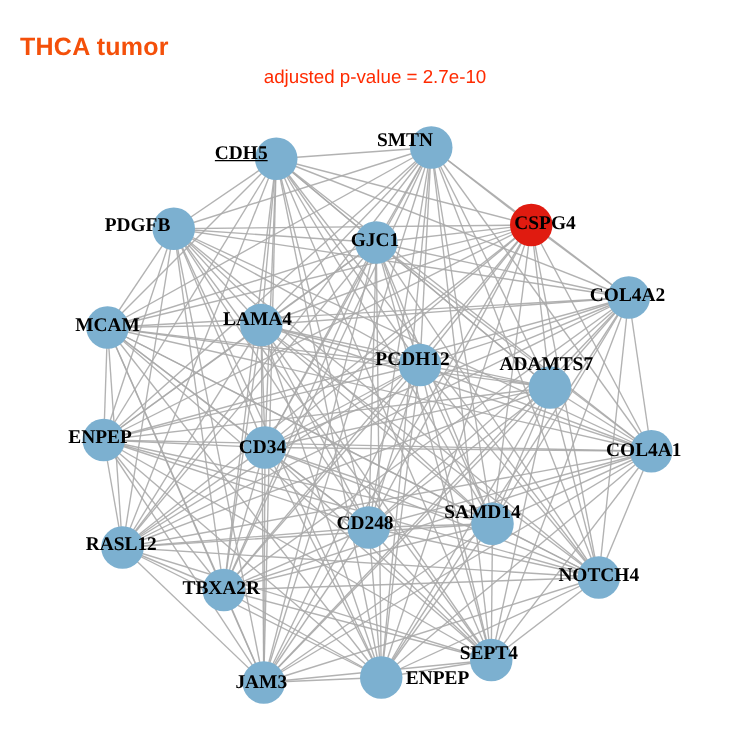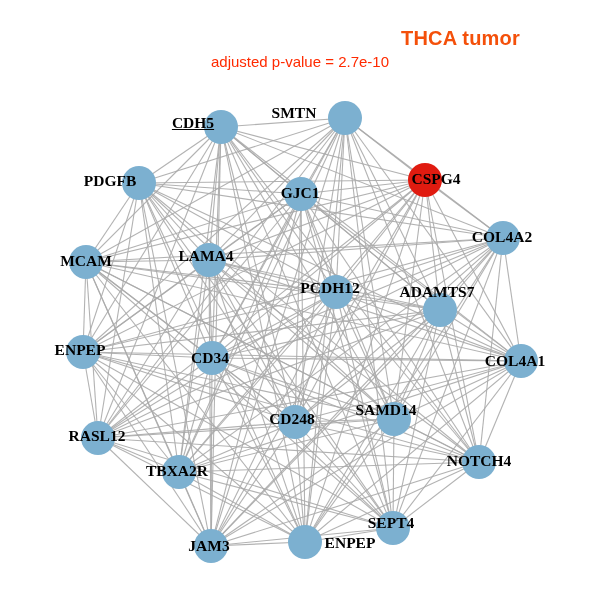--- a/index.html
+++ b/index.html
@@ -11,23 +11,23 @@
     position: relative;
     width: 600px;
     height: 600px;
     background: #ffffff;
     overflow: hidden;
     font-family: "Liberation Sans", sans-serif;
   }
   #title {
     position: absolute;
     top: 27px;
-    left: 2px;
+    left: 16px;
     width: 518px;
-    text-align: right;
+    text-align: left;
     font-family: "Liberation Sans", sans-serif;
     font-size: 20px;
     font-weight: bold;
     color: #F4500A;
     letter-spacing: 0.2px;
   }
   #subtitle {
     position: absolute;
     top: 53px;
     left: 0;
@@ -295,21 +295,21 @@
         <circle cx="479" cy="462" r="17" fill="#7CB0D0"></circle>
         <circle cx="179" cy="472" r="17" fill="#7CB0D0"></circle>
         <circle cx="393" cy="528" r="17" fill="#7CB0D0"></circle>
         <circle cx="305" cy="542" r="17" fill="#7CB0D0"></circle>
         <circle cx="211" cy="546" r="17" fill="#7CB0D0"></circle>
       </g>
   </svg>
 
   <div id="labels-layer">
       <div class="node-label" style="left: 193px; top: 123px; text-decoration: underline;">CDH5</div>
-      <div class="node-label" style="left: 294px; top: 113px;">SMTN</div>
+      <div class="node-label" style="left: 324px; top: 113px;">SMTN</div>
       <div class="node-label" style="left: 110px; top: 181px;">PDGFB</div>
       <div class="node-label" style="left: 300px; top: 193px;">GJC1</div>
       <div class="node-label" style="left: 424px; top: 179px; padding-left: 24px;">CSPG4</div>
       <div class="node-label" style="left: 502px; top: 237px;">COL4A2</div>
       <div class="node-label" style="left: 86px; top: 261px;">MCAM</div>
       <div class="node-label" style="left: 206px; top: 256px;">LAMA4</div>
       <div class="node-label" style="left: 330px; top: 288px;">PCDH12</div>
       <div class="node-label" style="left: 437px; top: 292px;">ADAMTS7</div>
       <div class="node-label" style="left: 80px; top: 350px;">ENPEP</div>
       <div class="node-label" style="left: 210px; top: 358px;">CD34</div>

